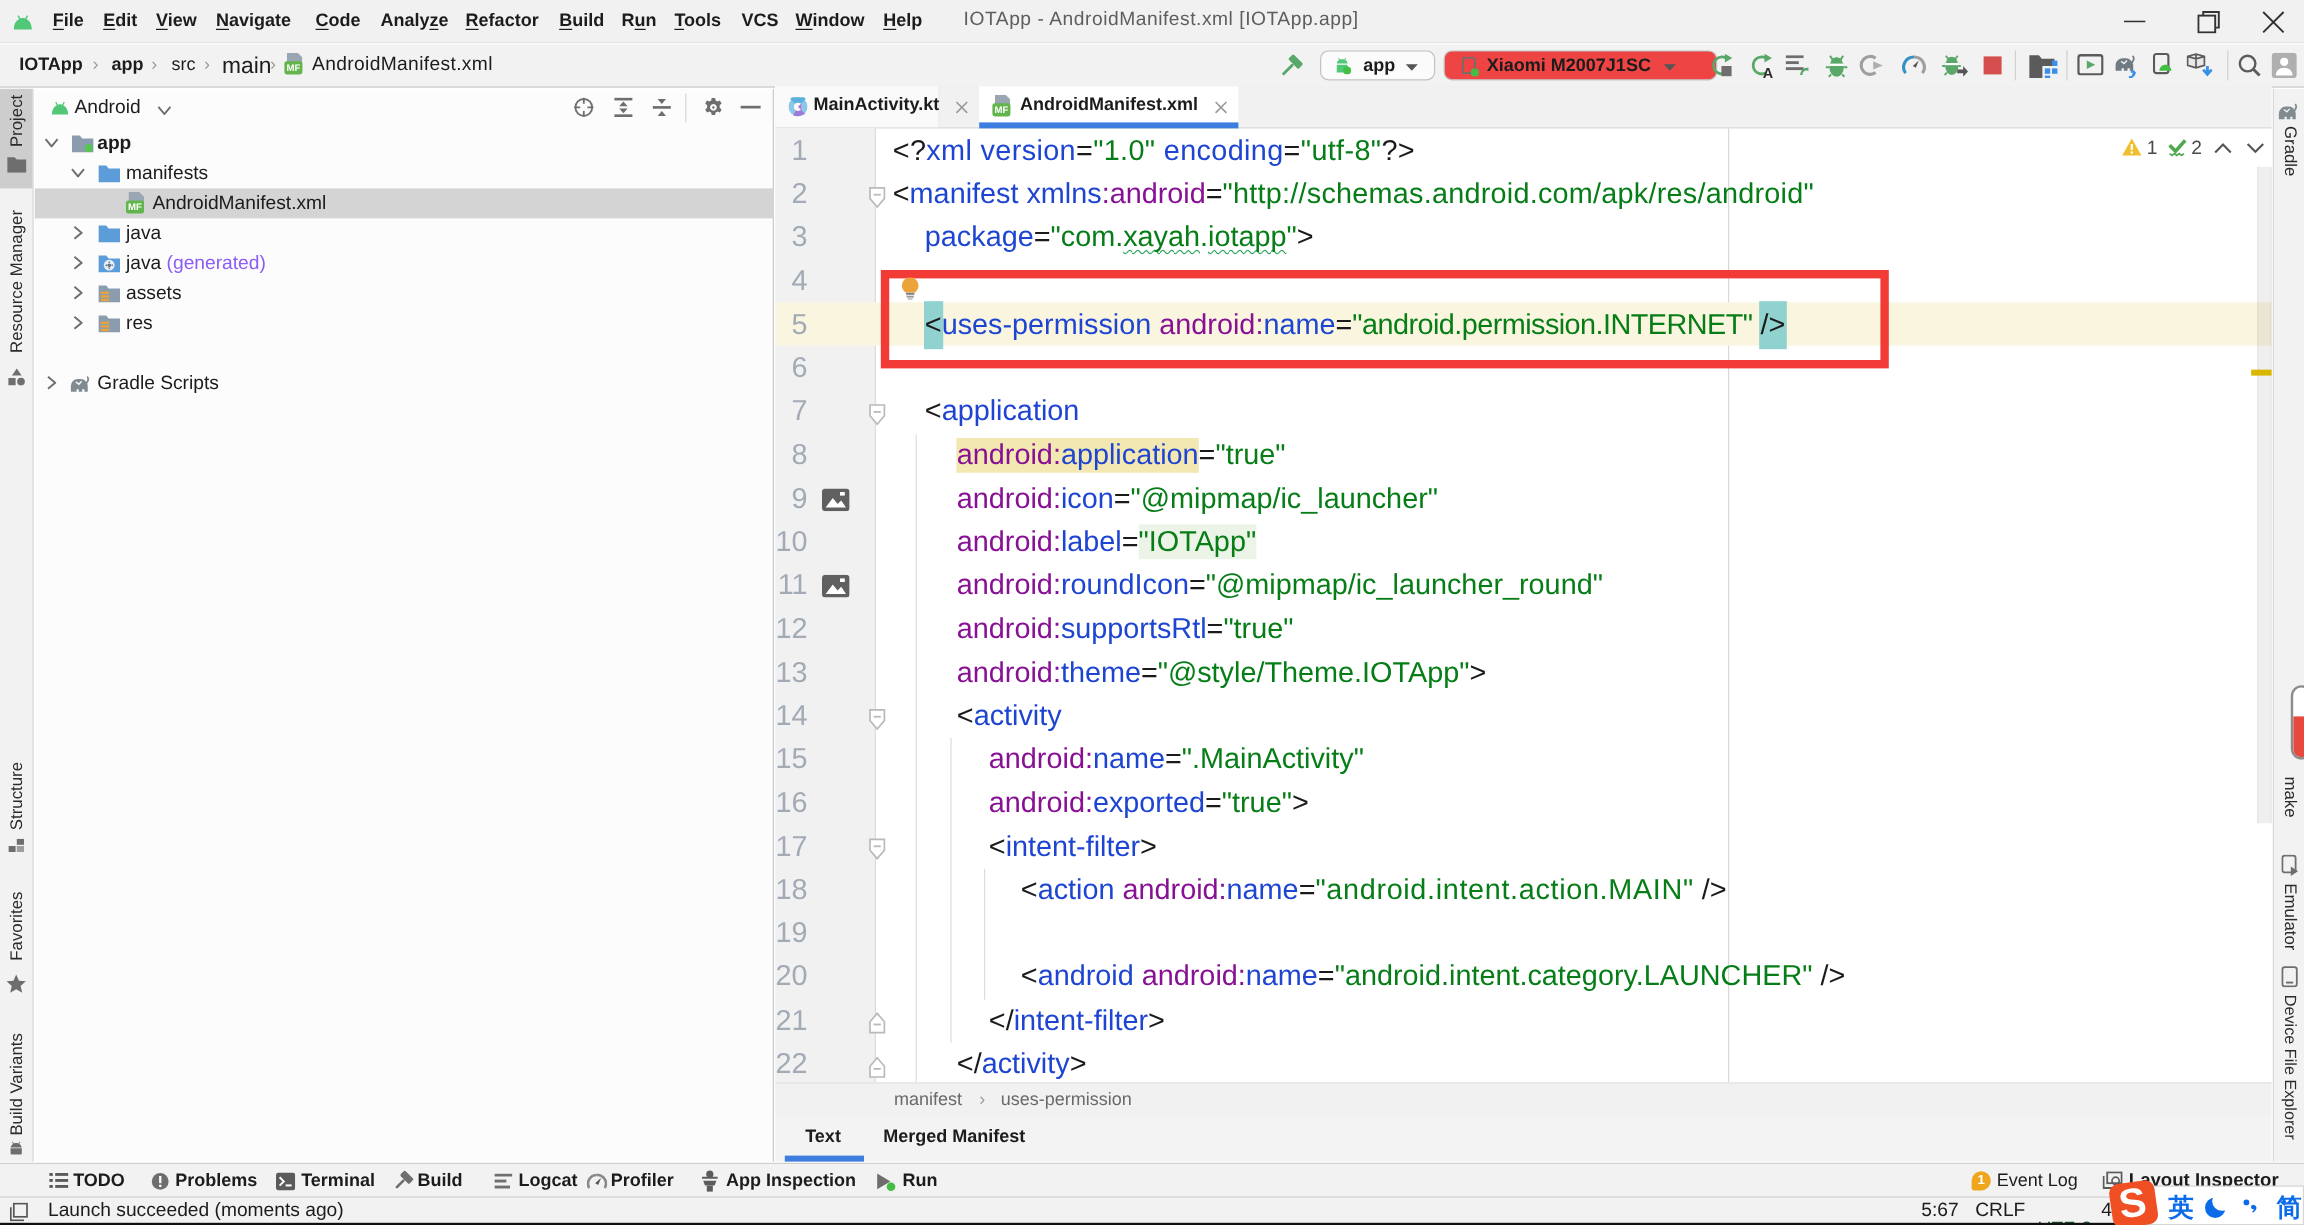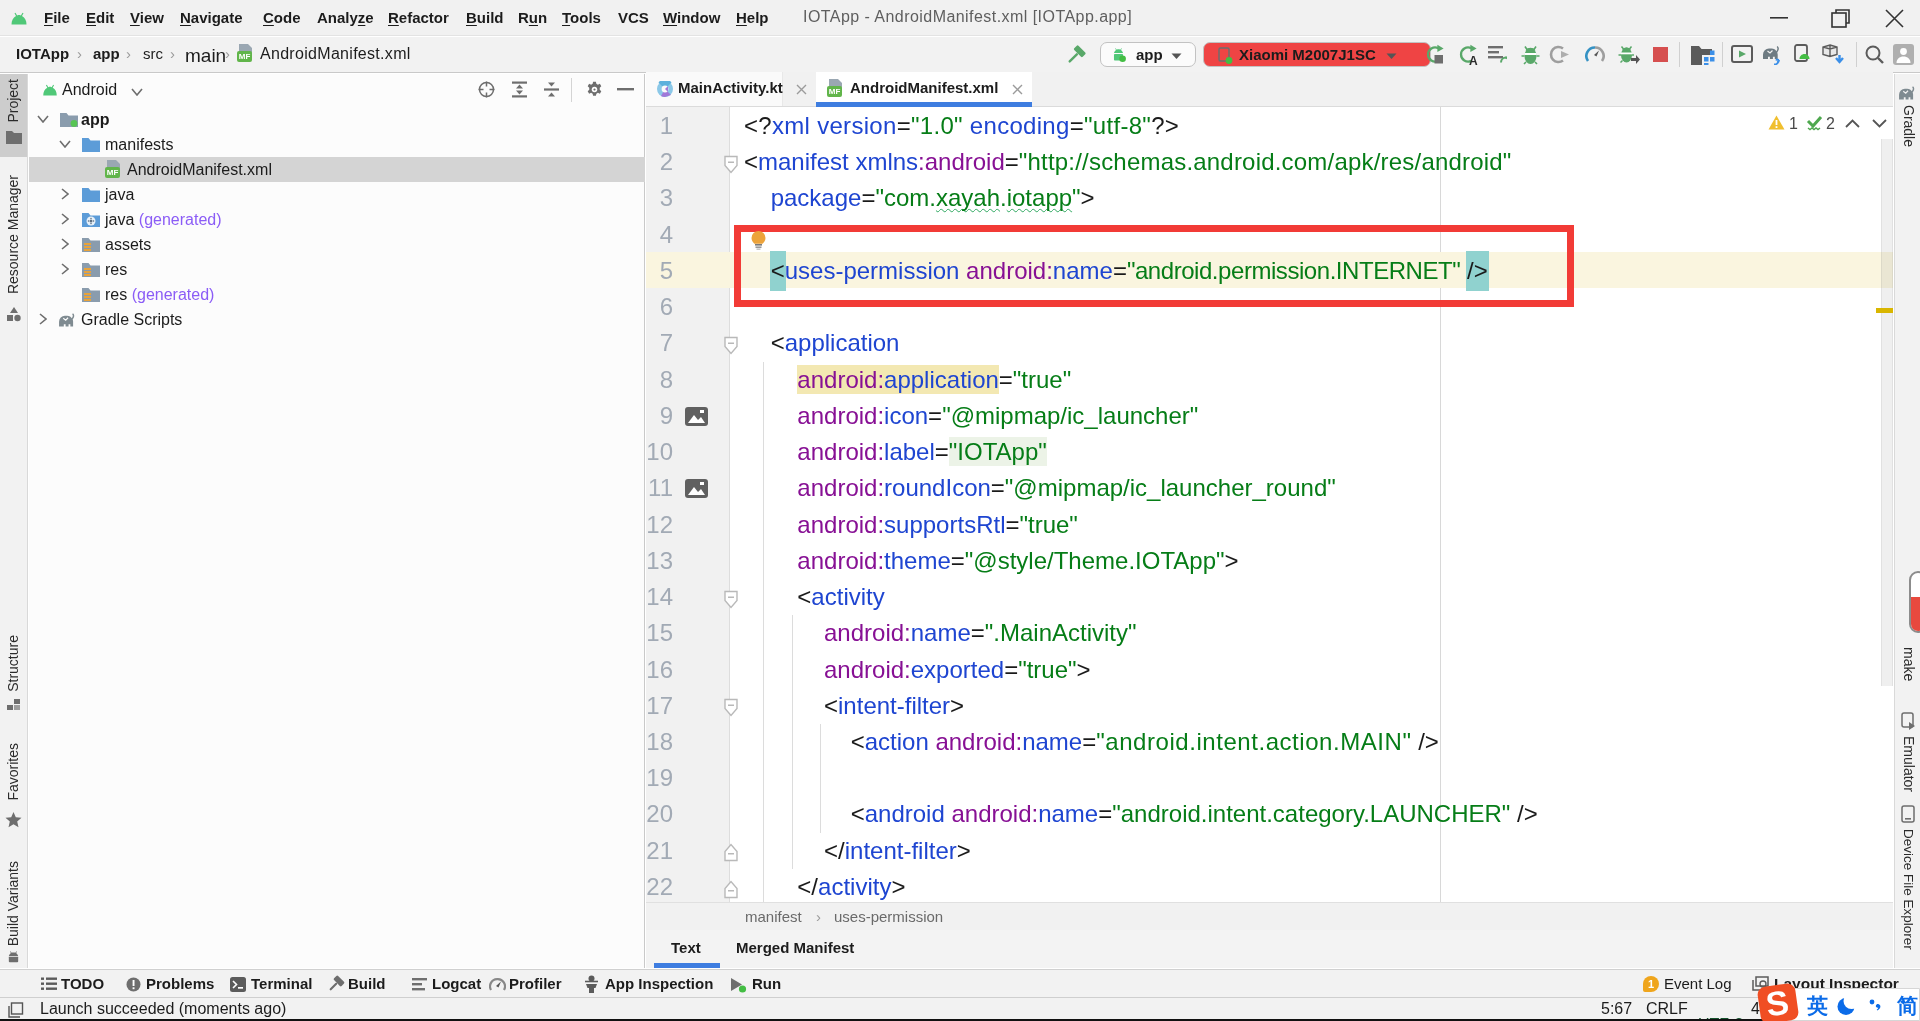--- a/index.html
+++ b/index.html
@@ -360,29 +360,20 @@
         </svg>
       <svg class="abs" style="left:53px;top:4px" width="18" height="16" viewBox="0 0 18 16">
           <path d="M0 2 h6.5 l2 2.5 H18 v11.5 h-18 z" fill="#8A9CAD"></path>
           <rect x="2" y="7" width="7" height="2" fill="#E8A33B"></rect>
           <rect x="2" y="10" width="7" height="2" fill="#E8A33B"></rect>
           <rect x="2" y="13" width="7" height="2" fill="#E8A33B"></rect>
         </svg>
       <span class="abs" style="left:76px">res</span>
     </div>
 
-    <div class="trow" style="top:175px">
-      <svg class="abs" style="left:53px;top:4px" width="18" height="16" viewBox="0 0 18 16">
-          <path d="M0 2 h6.5 l2 2.5 H18 v11.5 h-18 z" fill="#8A9CAD"></path>
-          <rect x="2" y="7" width="7" height="2" fill="#E8A33B"></rect>
-          <rect x="2" y="10" width="7" height="2" fill="#E8A33B"></rect>
-          <rect x="2" y="13" width="7" height="2" fill="#E8A33B"></rect>
-        </svg>
-      <span class="abs" style="left:76px">res <span class="gen">(generated)</span></span>
-    </div>
 
     <div class="trow" style="top:200px">
       <svg class="abs" style="left:10px;top:6px" width="8" height="12" viewBox="0 0 8 12">
           <path d="M1 1 L7 6 L1 11" fill="none" stroke="#6E6E6E" stroke-width="1.6"></path>
         </svg>
       <svg class="abs" style="left:29px;top:4px" width="19" height="16" viewBox="0 0 18 15">
         <path d="M1 14.5 V10 A5.5 5.5 0 0 1 6.5 4.5 H8.7 C10.8 4.5 12.3 5.5 13 6.9 C13.6 6.2 14 5.4 14 4.5 A1.8 1.8 0 0 0 13.4 3.1 L14.2 2.1 A3.2 3.2 0 0 1 15.4 4.5 C15.4 6.3 14.4 7.1 13.9 8.3 Q14.3 9.1 14.3 10 V14.5 H11.7 V12.5 H10 V14.5 H7.2 V12.5 H5.5 V14.5 Z" fill="#7F8B91"></path>
         <path d="M5 6.8 L7.3 8.6 L9.5 6.3" fill="none" stroke="#FCFCFC" stroke-width="1.1"></path>
       </svg>
       <span class="abs" style="left:52px">Gradle Scripts</span>

